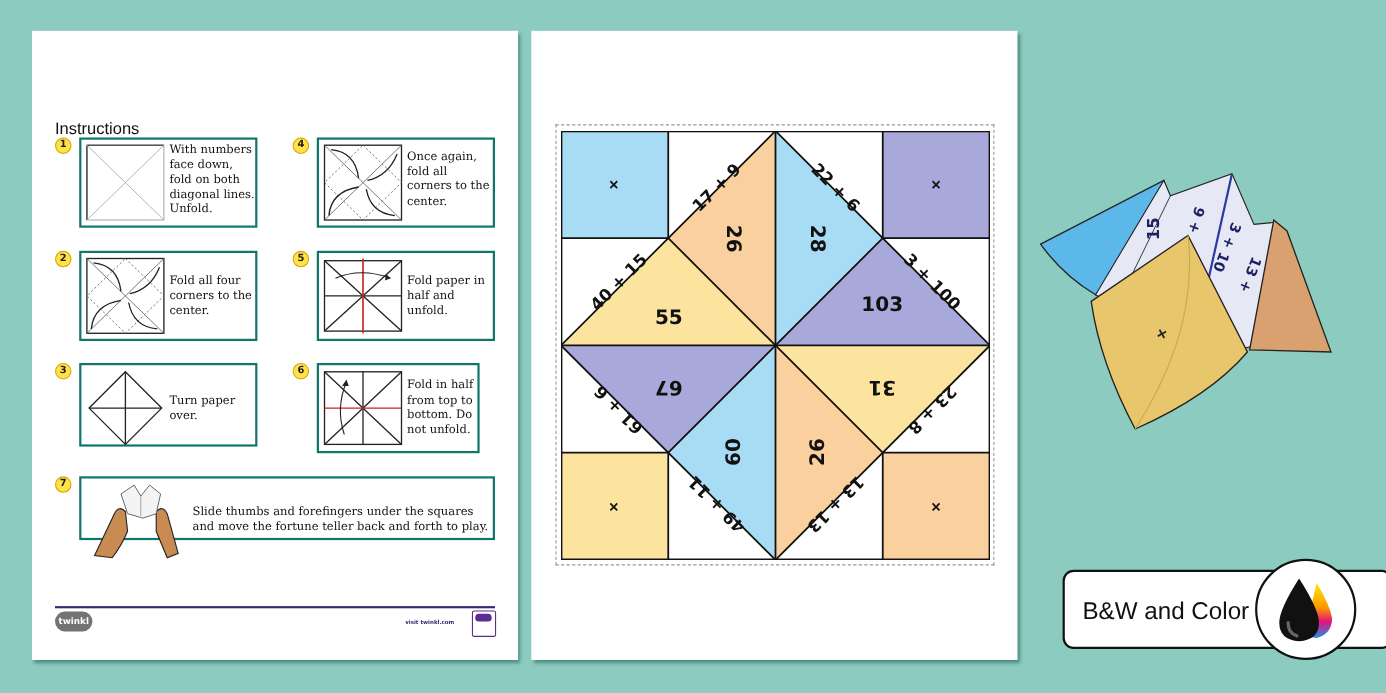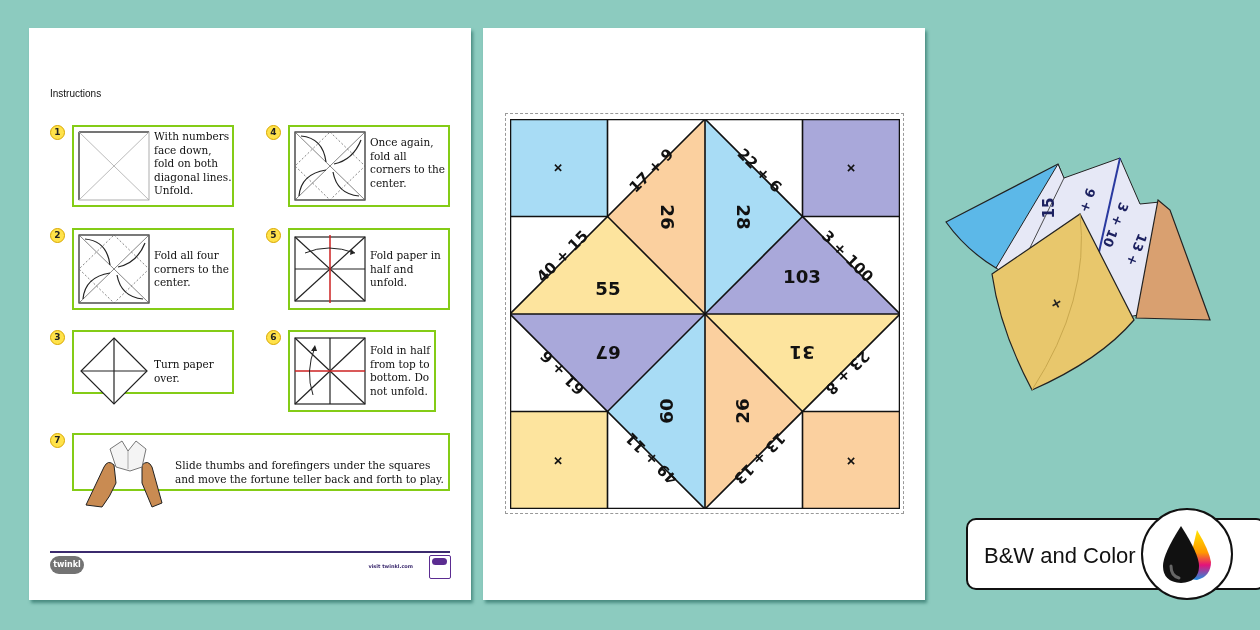--- a/index.html
+++ b/index.html
@@ -5,27 +5,27 @@
   * { box-sizing: border-box; margin: 0; padding: 0; }
   html, body { width: 1260px; height: 630px; overflow: hidden; }
   body { background: #8ccbbf; position: relative; font-family: "DejaVu Sans", sans-serif; }
 
   .card { position: absolute; background: #fff; box-shadow: 2px 3px 3px rgba(20,90,80,0.55); }
   #card-instructions { left: 29px; top: 28px; width: 442px; height: 572px; }
   #card-teller { left: 483px; top: 28px; width: 442px; height: 572px; }
 
   .title { position: absolute; left: 0; width: 100%; top: 22px; text-align: center;
            font-family: "DejaVu Sans", sans-serif; font-weight: bold; font-size: 20px; color: #1b1464; letter-spacing: 0.1px; }
-  .instr-label { position: absolute; left: 21px; top: 60px; font-size: 10px; color: #111; font-family: "Liberation Sans", sans-serif; }
+  .instr-label { position: absolute; left: 21px; top: 81px; font-size: 15px; color: #111; font-family: "Liberation Sans", sans-serif; }
 
   .step { position: absolute; }
   .step-num { position: absolute; width: 15px; height: 15px; border-radius: 50%; background: #ffe24a;
               border: 1.5px solid #d9a800; font-size: 9px; font-weight: bold; color: #222;
               text-align: center; line-height: 12px; font-family: "DejaVu Sans", sans-serif; }
-  .step-box { position: absolute; border: 2px solid #84cc16; background: #fff; }
+  .step-box { position: absolute; border: 2px solid #0f766e; background: #fff; }
   .step-img { position: absolute; left: 3px; top: 3px; }
   .step-text { position: absolute; font-family: "DejaVu Serif", serif; font-size: 10.5px; line-height: 13.5px; color: #111; }
 
   .footer-line { position: absolute; left: 21px; right: 21px; top: 523px; height: 2px; background: #3b2a6e; }
   .twinkl-logo { position: absolute; left: 21px; top: 528px; width: 34px; height: 18px; border-radius: 9px;
                  background: #737373; color: #fff; font-size: 8px; font-weight: bold; text-align: center; line-height: 18px;
                  font-family: "DejaVu Sans", sans-serif; }
   .visit { position: absolute; right: 58px; top: 535px; font-size: 5px; color: #3b2a6e; font-weight: bold; }
   .quality-badge { position: absolute; right: 20px; top: 527px; width: 22px; height: 24px; border: 1.5px solid #5b2c91; border-radius: 2px; background: #fff; }
   .quality-badge::before { content: ""; position: absolute; left: 2px; top: 2px; width: 15px; height: 7px; background: #5b2c91; border-radius: 4px; }
@@ -73,21 +73,21 @@
         <path d="M68,10 Q60,30 41,34" fill="none" stroke="#222" stroke-width="1.2"></path>
         <path d="M6,66 Q8,44 33,40" fill="none" stroke="#222" stroke-width="1.2"></path>
         <path d="M66,66 Q44,64 40,42" fill="none" stroke="#222" stroke-width="1.2"></path>
       </svg>
       <div class="step-text" style="left:80px;top:19px;width:78px;">Fold all four corners to the center.</div>
     </div>
   </div>
 
   <div class="step" style="left:21px;top:300px;">
     <div class="step-num" style="left:0;top:2px;">3</div>
-    <div class="step-box" style="left:22px;top:2px;width:162px;height:64px;padding-left:34px;">
+    <div class="step-box" style="left:22px;top:2px;width:162px;height:76px;padding-left:34px;">
       <svg class="step-img" width="74" height="72" viewBox="0 0 74 72">
         <polygon points="37,3 70,36 37,69 4,36" fill="#fff" stroke="#222" stroke-width="1.2"></polygon>
         <line x1="37" y1="3" x2="37" y2="69" stroke="#222" stroke-width="1.2"></line>
         <line x1="4" y1="36" x2="70" y2="36" stroke="#222" stroke-width="1.2"></line>
       </svg>
       <div class="step-text" style="left:80px;top:26px;width:78px;">Turn paper over.</div>
     </div>
   </div>
 
   <div class="step" style="left:237px;top:95px;">

